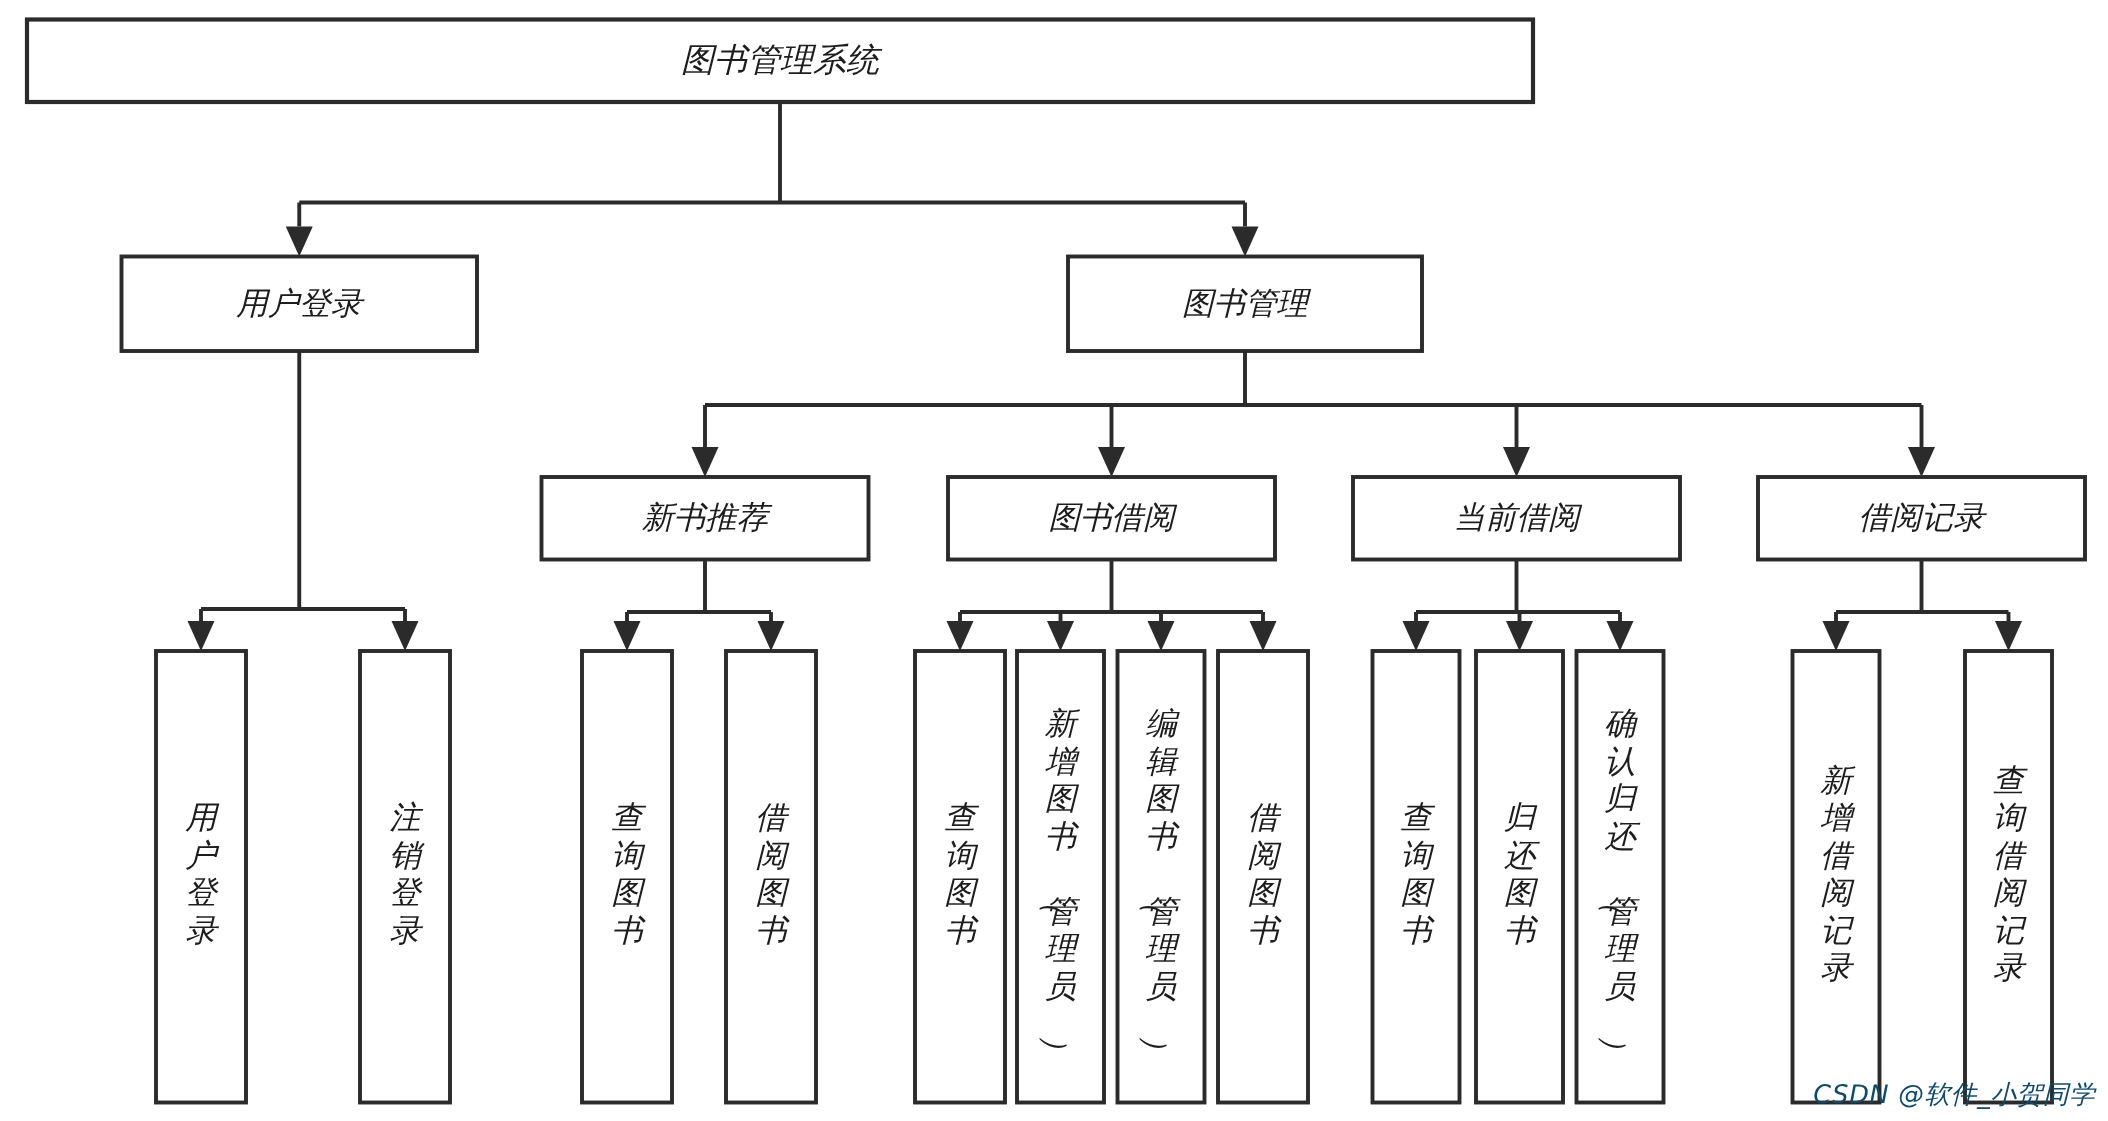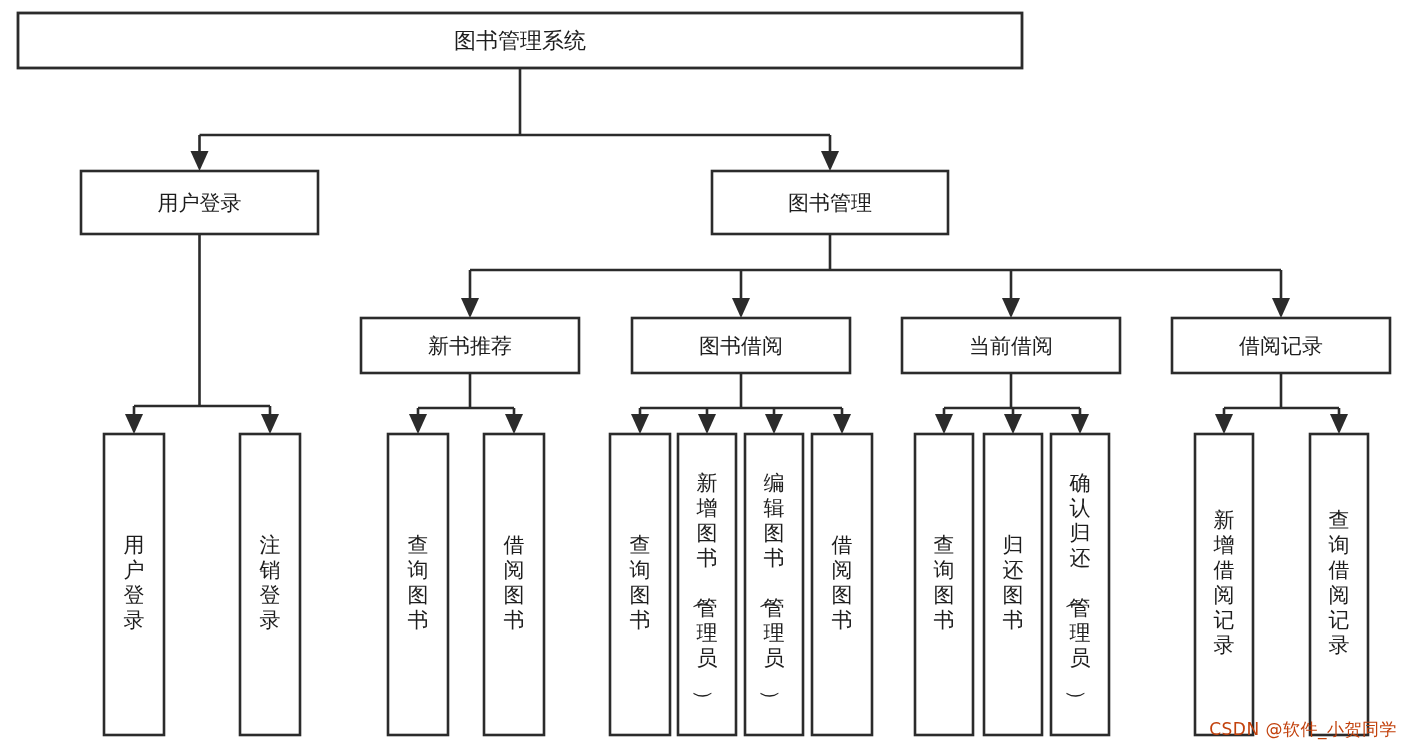--- a/index.html
+++ b/index.html
@@ -13,20 +13,21 @@
     font-family: "DejaVu Sans", "Liberation Sans", sans-serif;
     overflow: hidden;
     position: relative;
   }
   #diagram-root {
     position: absolute;
     left: 0;
     top: 0;
     width: 1405px;
     height: 747px;
+    font-style: italic;
   }
   svg.flow {
     display: block;
     width: 1405px;
     height: 747px;
   }
   .node-rect {
     fill: #ffffff;
     stroke: #2b2b2b;
     stroke-width: 2.6;
@@ -60,21 +61,21 @@
     font-family: "DejaVu Sans", "Liberation Sans", sans-serif;
     font-size: 21px;
     text-anchor: middle;
   }
   .watermark {
     position: absolute;
     right: 8px;
     bottom: 6px;
     font-family: "DejaVu Sans", "Liberation Sans", sans-serif;
     font-size: 17px;
-    color: #c2410c;
+    color: #0c4a6e;
     letter-spacing: 0.5px;
     white-space: nowrap;
     user-select: none;
   }
 </style>
 </head>
 <body>
 
 <div id="diagram-root">
   <svg class="flow" viewBox="0 0 1405 747" xmlns="http://www.w3.org/2000/svg">

